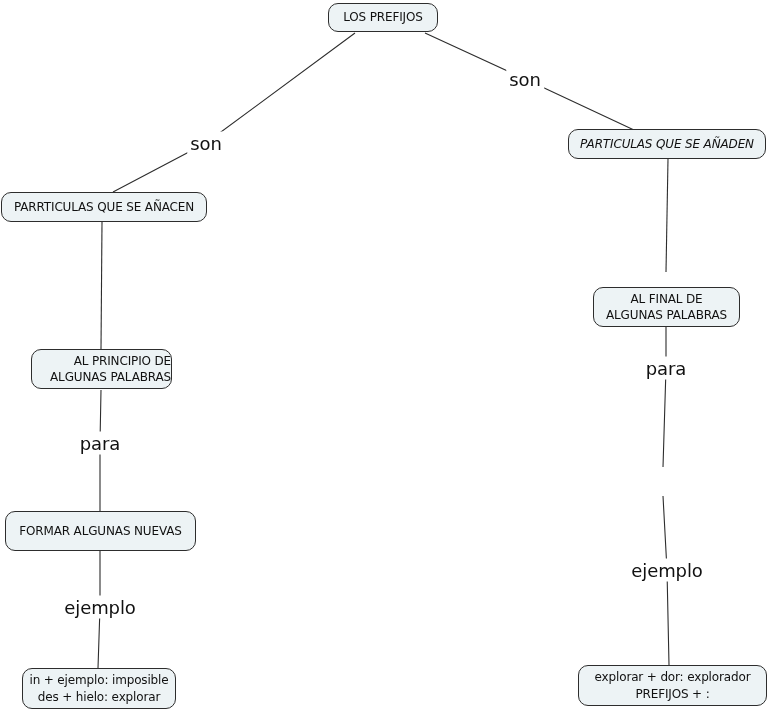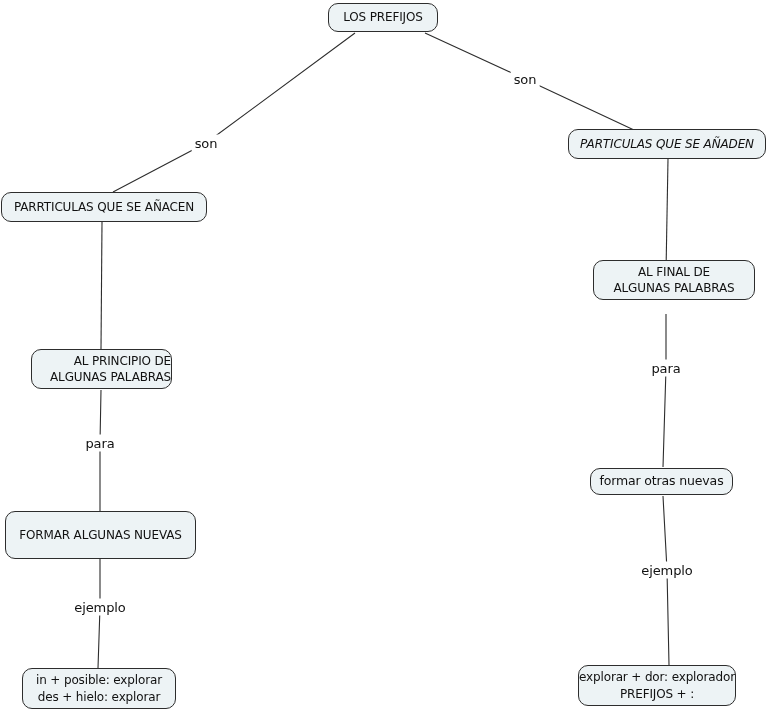--- a/index.html
+++ b/index.html
@@ -49,34 +49,34 @@
     letter-spacing: -0.15px;
     white-space: nowrap;
     cursor: default;
   }
   .edge-label {
     position: absolute;
     z-index: 2;
     transform: translate(-50%, -50%);
     background: var(--bg);
     padding: 1px 3px;
-    font-size: 13px;
+    font-size: 18px;
     letter-spacing: -0.1px;
     white-space: nowrap;
   }
   
   #n-root        { left: 328px; top: 3px;   width: 110px; height: 29px; }
   #n-left1       { left: 1px;   top: 192px; width: 206px; height: 30px; }
   #n-right1      { left: 568px; top: 129px; width: 198px; height: 30px; font-style: italic; }
   #n-left2       { left: 31px;  top: 349px; width: 141px; height: 40px; align-items: flex-end; }
-  #n-right2      { left: 593px; top: 260px; width: 162px; height: 40px; }
-  #n-left3       { left: 5px;   top: 511px; width: 191px; height: 48px; }
+  #n-right2      { left: 593px; top: 287px; width: 147px; height: 40px; }
+  #n-left3       { left: 5px;   top: 511px; width: 191px; height: 40px; }
   #n-right3      { left: 590px; top: 468px; width: 143px; height: 27px; font-size: 12.5px; }
   #n-left4       { left: 22px;  top: 668px; width: 154px; height: 41px; }
-  #n-right4      { left: 578px; top: 665px; width: 158px; height: 41px; }
+  #n-right4      { left: 578px; top: 665px; width: 189px; height: 41px; }
   
   #l-son-left     { left: 206px; top: 143px; }
   #l-son-right    { left: 525px; top: 79px;  }
   #l-para-left    { left: 100px; top: 443px; }
   #l-para-right   { left: 666px; top: 368px; }
   #l-ejemplo-left { left: 100px; top: 607px; }
   #l-ejemplo-right{ left: 667px; top: 570px; }
 </style>
 </head>
 <body>
@@ -113,26 +113,23 @@
 
   <div class="node" id="n-right2">
     <span>AL FINAL DE</span>
     <span>ALGUNAS PALABRAS</span>
   </div>
 
   <div class="node" id="n-left3">
     <span>FORMAR ALGUNAS NUEVAS</span>
   </div>
 
-  <div class="node" id="n-right3">
-    <span>formar otras nuevas</span>
-  </div>
 
   <div class="node" id="n-left4">
-    <span>in + posible: explorar</span>
+    <span>in + ejemplo: imposible</span>
     <span>des + hielo: explorar</span>
   </div>
 
   <div class="node" id="n-right4">
     <span>explorar + dor: explorador</span>
     <span>PREFIJOS + :</span>
   </div>
 
   <span class="edge-label" id="l-son-left">son</span>
   <span class="edge-label" id="l-son-right">son</span>

